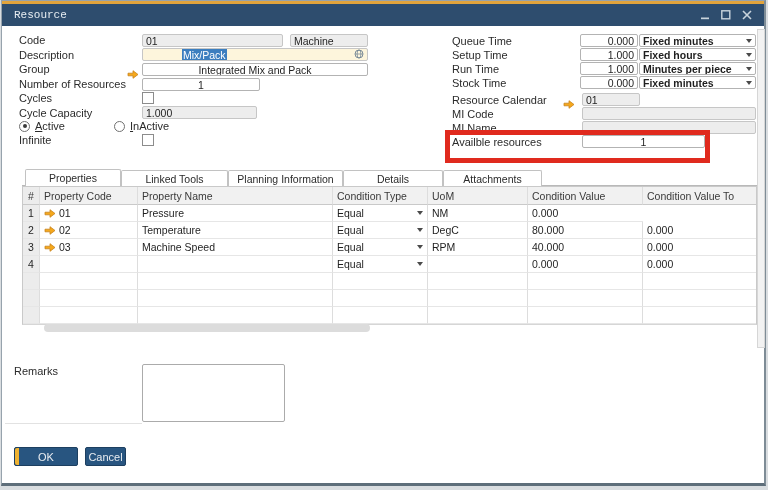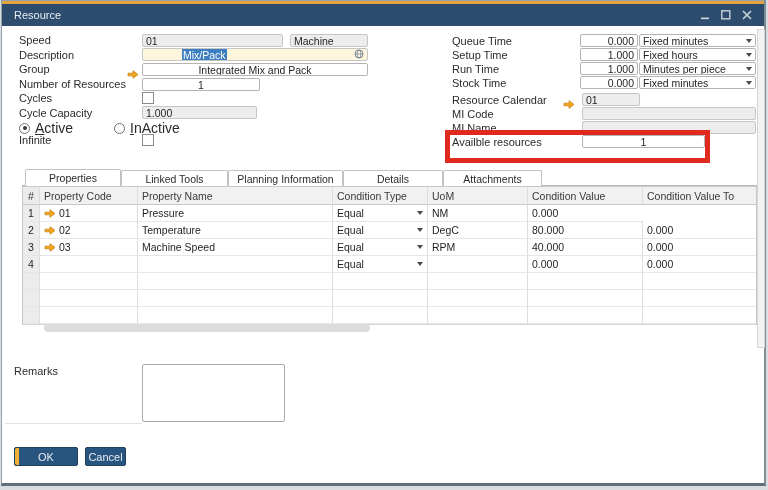--- a/index.html
+++ b/index.html
@@ -3,42 +3,42 @@
 <meta charset="utf-8">
 <style>
   * { margin:0; padding:0; box-sizing:border-box; }
   html,body { width:768px; height:490px; }
   body { background:#d9dde0; font-family:"Liberation Sans",sans-serif; position:relative; overflow:hidden; }
   .window { position:absolute; left:1px; top:0; width:765px; height:486px; background:#fff;
             border:1px solid #97a3ad; border-right:2px solid #7e8c96; border-bottom:3px solid #5e6e7a; }
   .goldbar { height:3px; background:#e2a43c; }
   .titlebar { height:22px; background:#2e4d6e; color:#e6ecf1; font-size:11px;
               display:flex; align-items:center; padding:0 12px; }
-  .titlebar .title { flex:1; }
+  .titlebar .title { flex:1;font-family:Liberation Mono, monospace; }
   .winctl { display:flex; gap:11px; align-items:center; }
   .winctl span { display:inline-flex; cursor:default; }
   .content { position:absolute; top:25px; left:0; right:0; bottom:0; background:#fff; }
 
   .lbl { position:absolute; font-size:11px; color:#2b2b2b; line-height:13px; white-space:nowrap; }
   .fld { position:absolute; height:13px; font-size:10.5px; line-height:12px; color:#1f1f1f;
          padding:0 3px; border-radius:2px; white-space:nowrap; overflow:hidden; }
   .fgray  { background:#ededed; border:1px solid #c6c6c6; }
   .fwhite { background:#ffffff; border:1px solid #b3b3b3;text-align:center; }
   .fcream { background:#fdf5dc; border:1px solid #c6c6c6; display:flex; align-items:center;padding-left:39px; }
   .num { text-align:right; }
   .sel { background:#3c7ebf; color:#fff; padding:0 1px; }
-  .ddl { display:flex; align-items:center; justify-content:space-between; background:#fff; border:1px solid #b3b3b3; }
+  .ddl { display:flex; align-items:center; justify-content:space-between; background:#fff; border:1px solid #b3b3b3;font-weight:bold; }
   .tri { width:0; height:0; border-left:3.5px solid transparent; border-right:3.5px solid transparent;
          border-top:4px solid #4a4a4a; flex:none; }
   .cb { position:absolute; width:12px; height:12px; background:#fff; border:1px solid #8c8c8c; }
   .radiogrp { position:absolute; display:flex; align-items:center; gap:5px; }
   .radio { width:11px; height:11px; border:1px solid #707070; border-radius:50%; background:#fff; position:relative; flex:none; }
   .radio.on::after { content:""; position:absolute; left:2.5px; top:2.5px; width:4px; height:4px;
                      border-radius:50%; background:#3a3a3a; }
-  .radiolbl { font-size:14px; color:#2b2b2b; }
+  .radiolbl { font-size:11px; color:#2b2b2b; }
   .u { text-decoration:underline; }
   .arrow { position:absolute; }
 
   .redbox { position:absolute; left:443px; top:104px; width:265px; height:33px;
             border:5px solid #e02a1e; z-index:30; pointer-events:none; }
 
   .tabstrip { position:absolute; left:20px; top:143px; width:735px; height:17px; }
   .tabline { position:absolute; left:0; right:0; bottom:0; border-bottom:1px solid #b9b9b9; }
   .tab { position:absolute; top:1px; height:16px; background:#fff; border:1px solid #c2c2c2; border-bottom:none;
          border-radius:2px 2px 0 0; font-size:10.5px; color:#2b2b2b; display:flex; align-items:center; justify-content:center; }
@@ -89,21 +89,21 @@
       <span>
           <svg width="10" height="10">
             <path d="M1 1 L9 9 M9 1 L1 9" stroke="#c9d4dc" stroke-width="1.6"></path>
           </svg>
         </span>
     </span>
   </div>
 
   <div class="content">
 
-    <span class="lbl" style="left:17px; top:8px">Speed</span>
+    <span class="lbl" style="left:17px; top:8px">Code</span>
     <div class="fld fgray" style="left:140px; top:8px; width:141px">01</div>
     <div class="fld fgray" style="left:288px; top:8px; width:78px">Machine</div>
 
     <span class="lbl" style="left:17px; top:23px">Description</span>
     <div class="fld fcream" style="left:140px; top:22px; width:226px">
       <span class="sel">Mix/Pack</span>
       <span style="flex:1"></span>
       <span><svg width="10" height="10" viewBox="0 0 10 10">
             <circle cx="5" cy="5" r="4" fill="none" stroke="#6c7f90" stroke-width="0.9"></circle>
             <ellipse cx="5" cy="5" rx="1.9" ry="4" fill="none" stroke="#6c7f90" stroke-width="0.7"></ellipse>

